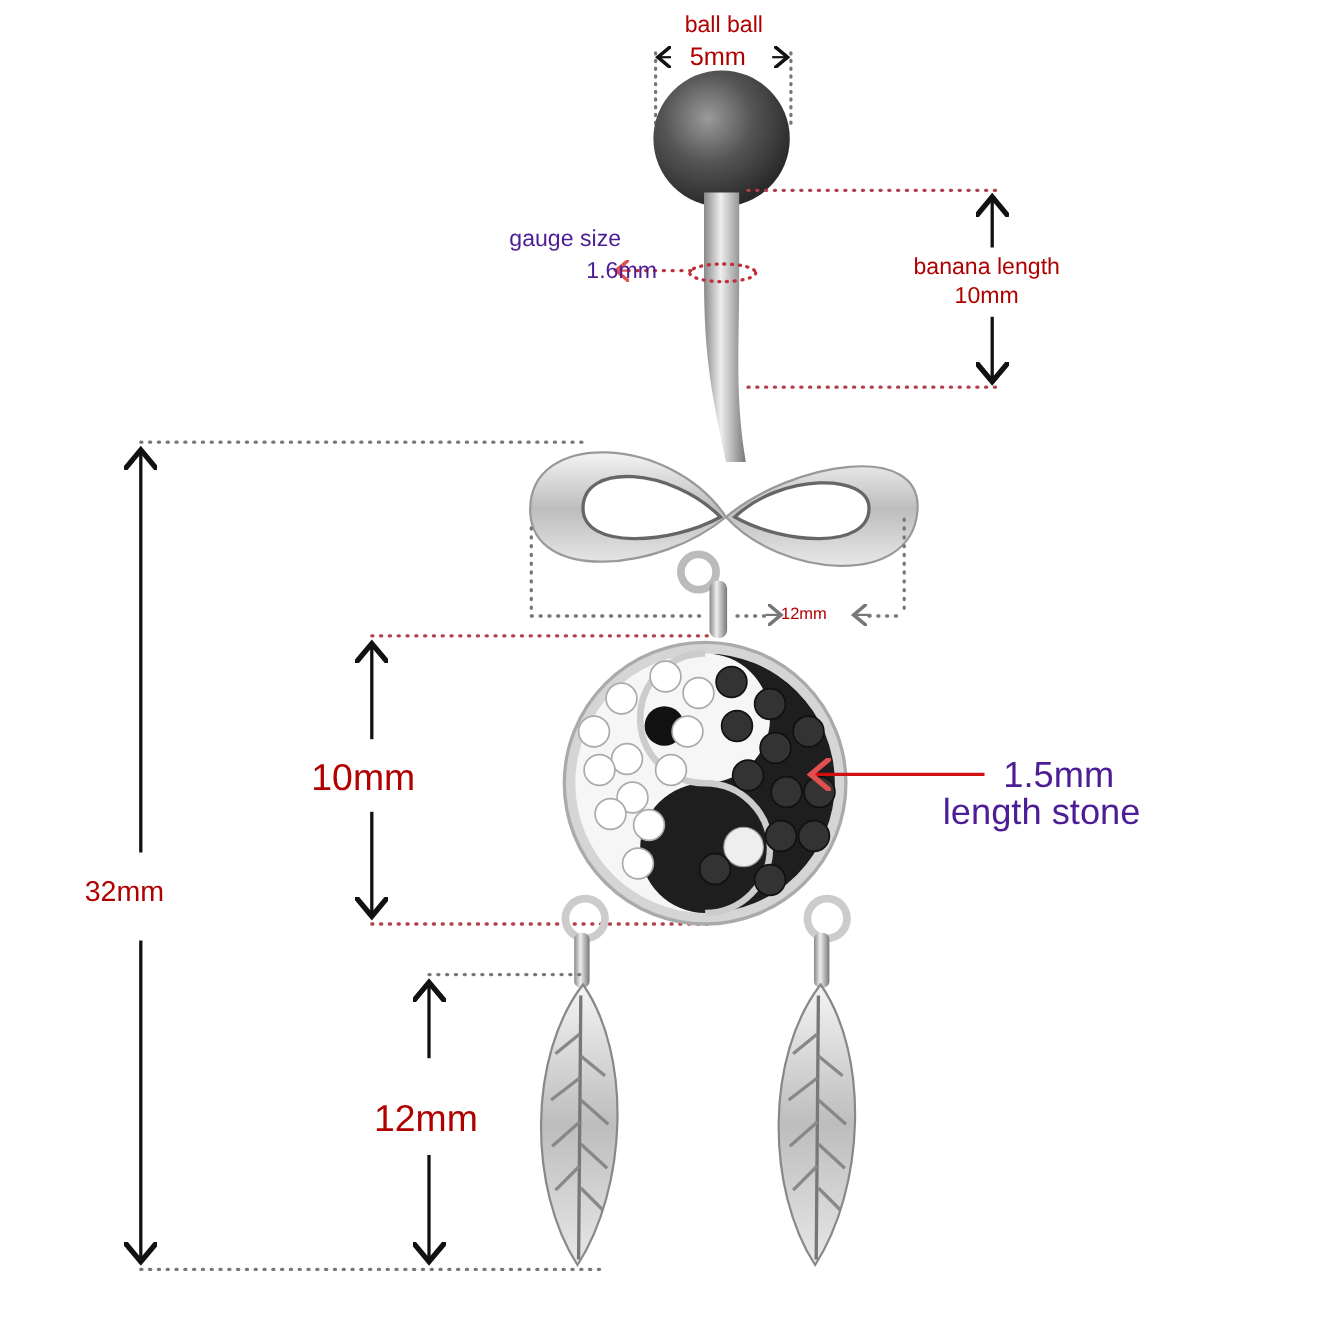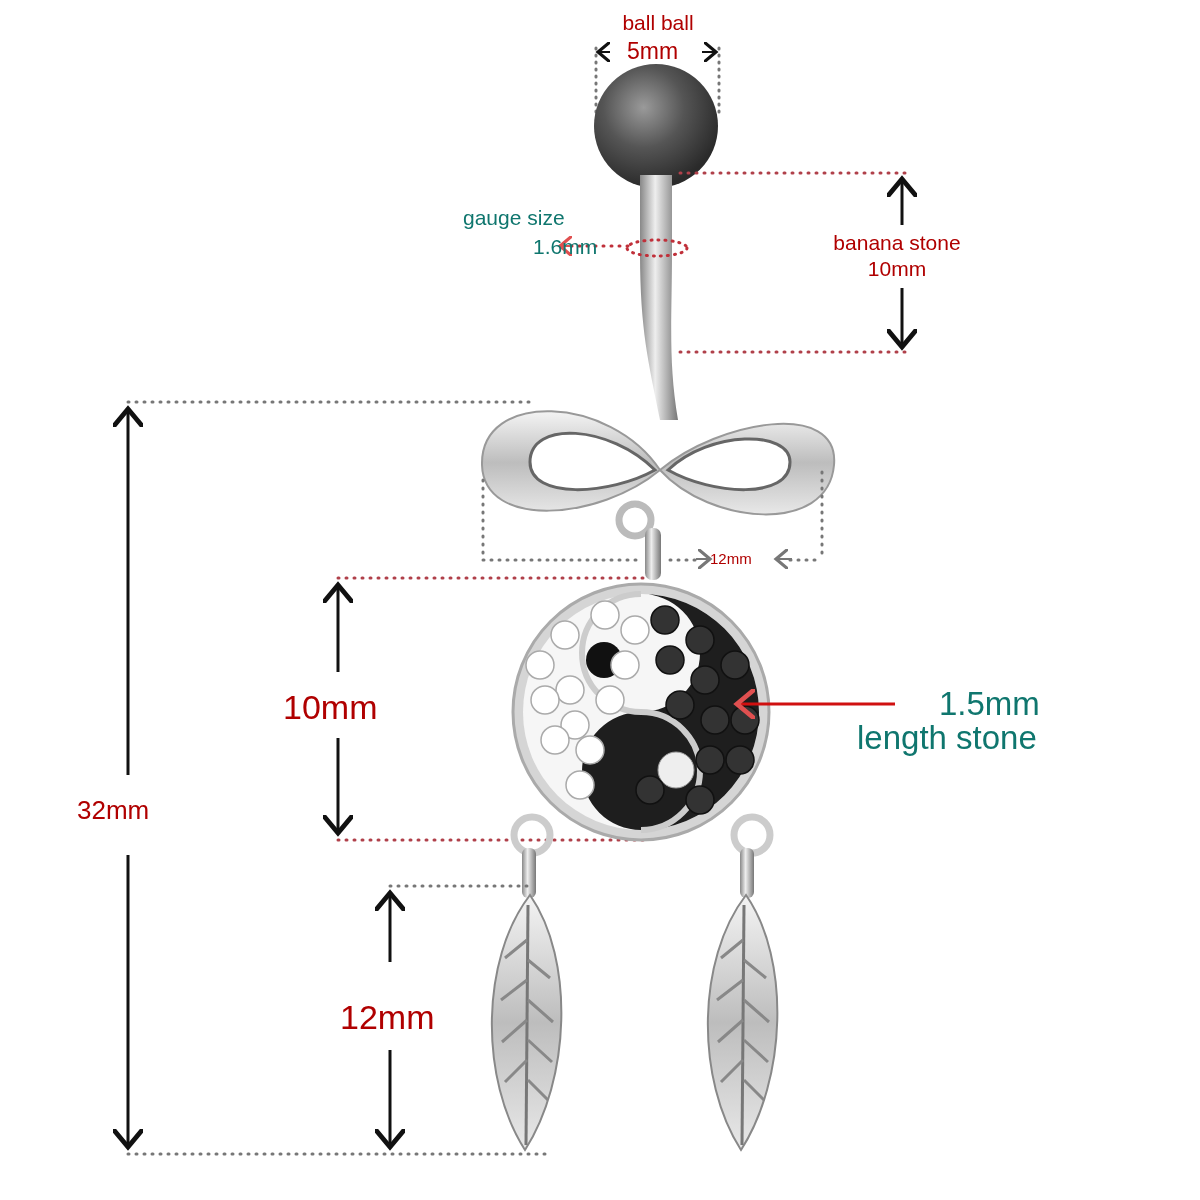--- a/index.html
+++ b/index.html
@@ -1,20 +1,20 @@
 <!DOCTYPE html>
 <html><head>
 <meta charset="utf-8">
 <style>
   html,body{margin:0;padding:0;background:#fff;}
   body{width:1200px;height:1200px;position:relative;overflow:hidden;font-family:"Liberation Sans",sans-serif;}
   svg.stage{position:absolute;left:0;top:0;}
   .lbl{position:absolute;white-space:nowrap;line-height:1;}
   .red{color:#b00000;}
-  .blk{color:#0f766e;}
+  .blk{color:#4c1d95;}
   .c{text-align:center;}
 </style>
 </head>
 <body>
 
 <svg class="stage" width="1200" height="1200" viewBox="0 0 1200 1200">
   <defs>
     <radialGradient id="ballG" cx="40%" cy="35%" r="65%">
       <stop offset="0" stop-color="#9a9a9a"></stop>
         <stop offset="0.5" stop-color="#555"></stop>
@@ -157,25 +157,25 @@
     <line x1="390" y1="1050" x2="390" y2="1144" stroke="#111" stroke-width="3" marker-end="url(#ah)"></line>
   </g>
 </svg>
 
 <div class="lbl red c" style="left:598px;top:12px;width:120px;font-size:21px;">ball ball</div>
 <div class="lbl red c" style="left:598px;top:40px;width:109px;font-size:23px;">5mm</div>
 
 <div class="lbl blk" style="left:463px;top:207px;font-size:21px;">gauge size</div>
 <div class="lbl blk" style="left:485px;top:236px;font-size:21px;margin-left:48px;">1.6mm</div>
 
-<div class="lbl red c" style="left:812px;top:232px;width:170px;font-size:21px;">banana stone</div>
+<div class="lbl red c" style="left:812px;top:232px;width:170px;font-size:21px;">banana length</div>
 <div class="lbl red c" style="left:812px;top:258px;width:170px;font-size:21px;">10mm</div>
 
 <div class="lbl red" style="left:710px;top:551px;font-size:15px;">12mm</div>
 
 <div class="lbl red" style="left:77px;top:797px;font-size:26px;">32mm</div>
 
 <div class="lbl red" style="left:283px;top:690px;font-size:34px;">10mm</div>
 
-<div class="lbl blk" style="left:939px;top:687px;font-size:33px;">1.5mm</div>
+<div class="lbl blk" style="left:912px;top:687px;font-size:33px;">1.5mm</div>
 <div class="lbl blk" style="left:857px;top:721px;font-size:33px;">length stone</div>
 
 <div class="lbl red" style="left:340px;top:1000px;font-size:34px;">12mm</div>
 
 </body></html>

